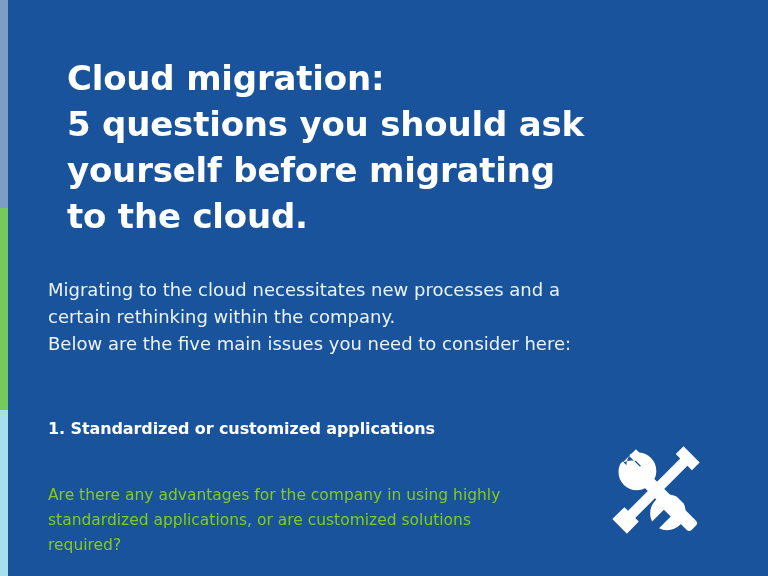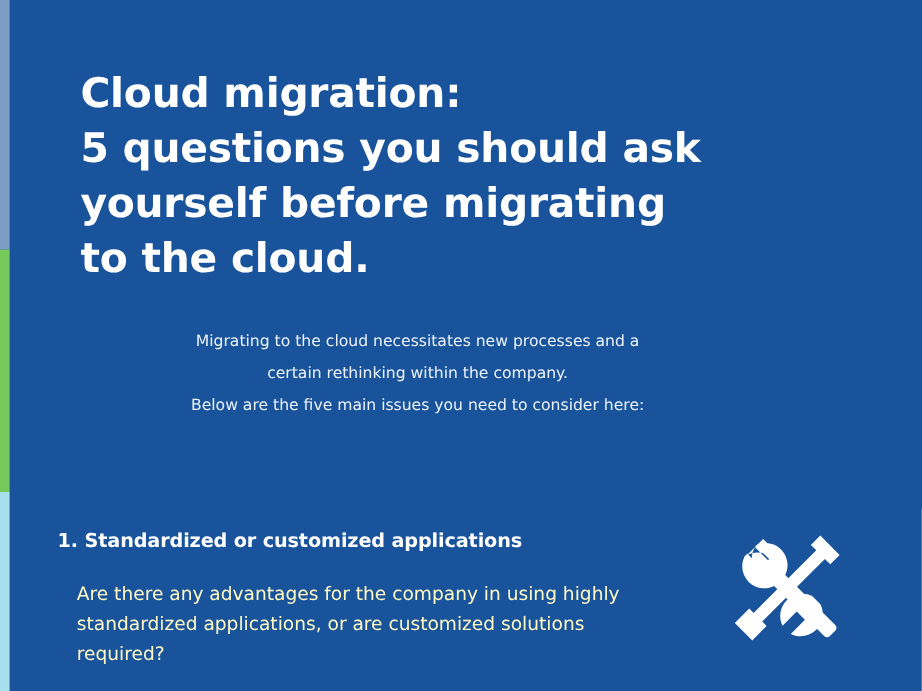--- a/index.html
+++ b/index.html
@@ -67,45 +67,44 @@
     white-space: pre-line;
     margin-left: 19px;
   }
 
   #intro {
     position: absolute;
     left: 0;
     top: 258px;
     width: 600px;
     color: #eef3f9;
-    font-size: 13px;
+    font-size: 18px;
     font-weight: 400;
     line-height: 27px;
     white-space: pre-line;
-    text-align: center;
   }
 
   #section-heading {
     position: absolute;
     left: 0;
-    top: 427px;
+    top: 405px;
     width: 560px;
     color: #ffffff;
     font-size: 16px;
     font-weight: 700;
     line-height: 22px;
     letter-spacing: -0.1px;
   }
 
   #section-body {
     position: absolute;
-    left: 16px;
+    left: 0;
     top: 467px;
     width: 490px;
-    color: #fef9c3;
+    color: #84cc16;
     font-size: 15.5px;
     font-weight: 400;
     line-height: 25px;
     white-space: pre-line;
   }
 
   
   #tools-icon {
     position: absolute;
     left: 604px;

